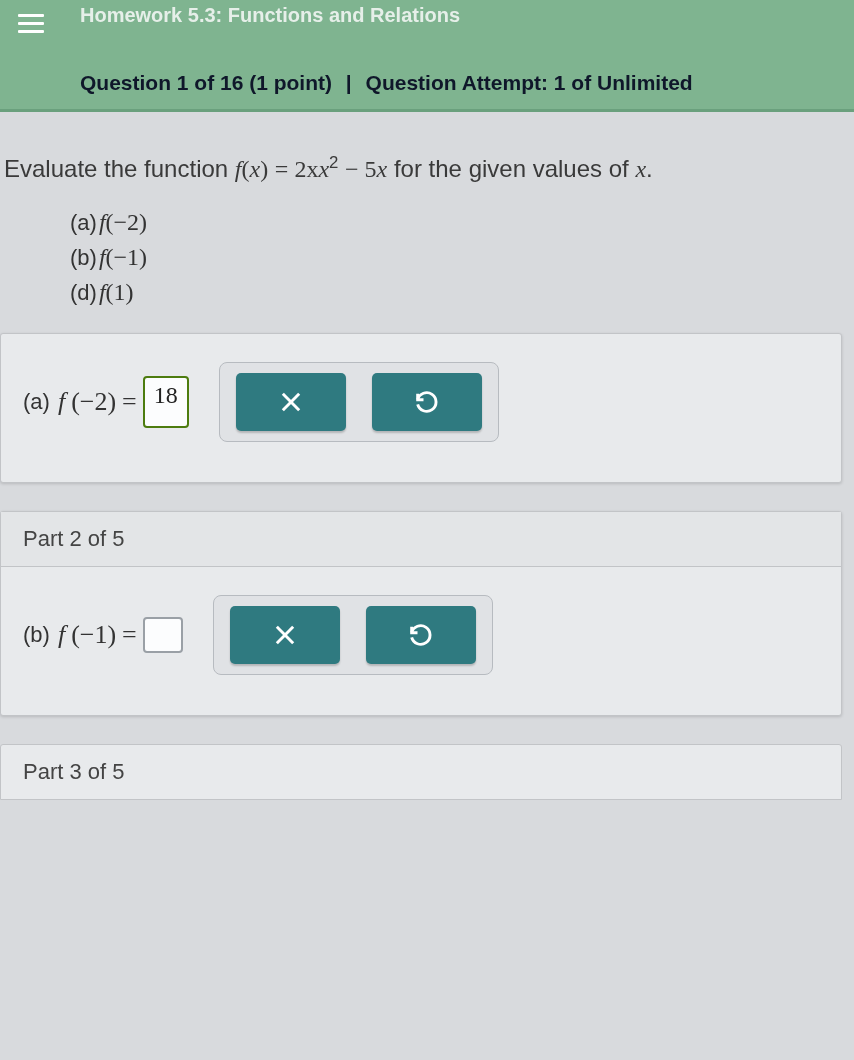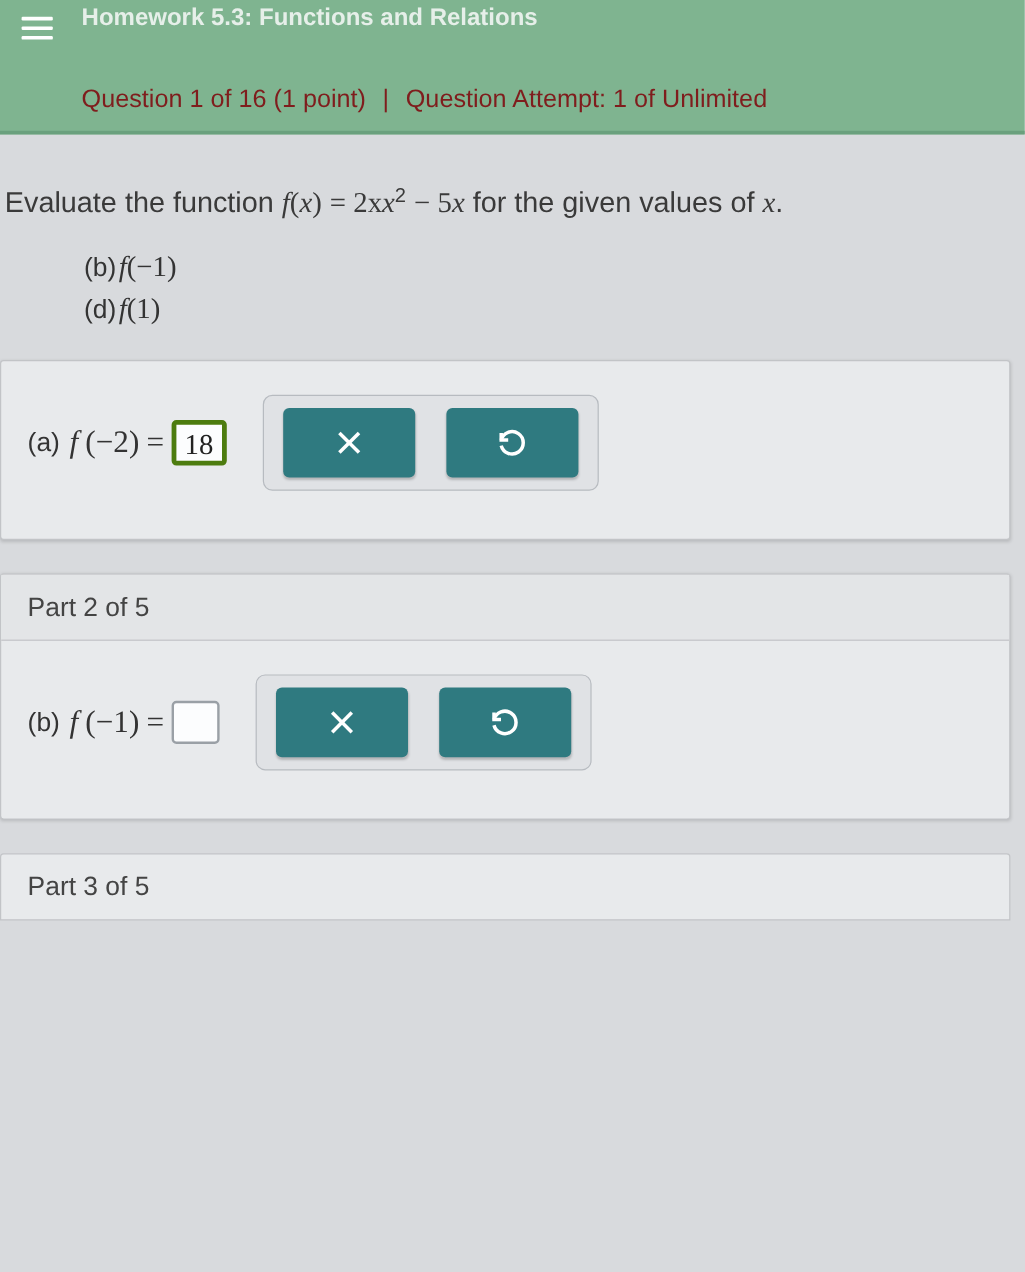--- a/index.html
+++ b/index.html
@@ -10,21 +10,21 @@
     height: 1060px;
     overflow: hidden;
     color: #333;
   }
   .header {
     background: #7fb490;
     color: #fff;
     padding: 4px 18px 14px 18px;
     display: flex;
     align-items: flex-start;
-    gap: 24px;
+    gap: 36px;
     border-bottom: 3px solid #6aa07d;
   }
   .hamburger {
     display: flex;
     flex-direction: column;
     gap: 5px;
     margin-top: 10px;
     cursor: pointer;
   }
   .hamburger span {
@@ -36,22 +36,22 @@
   }
   .header-text { flex: 1; }
   .hw-title {
     font-size: 20px;
     font-weight: 600;
     color: #e6efe9;
     margin-bottom: 6px;
   }
   .q-line {
     font-size: 21px;
-    font-weight: 400;
-    color: #7f1d1d;
+    font-weight: 700;
+    color: #0f172a;
     margin-top: 44px;
   }
   .q-line .sep { margin: 0 8px; }
   .content {
     padding: 28px 12px 0 0;
   }
   .prompt {
     font-size: 24px;
     color: #3a3a3a;
     margin: 10px 4px 18px 4px;
@@ -93,22 +93,22 @@
     font-size: 26px;
     font-family: 'Times New Roman', serif;
     display: flex;
     align-items: center;
     gap: 6px;
   }
   .expr .lbl { font-family: Arial, sans-serif; font-size:22px; margin-right:2px;}
   .answer-box {
     display: inline-block;
     min-width: 46px;
-    height: 38px;
-    border: 4px solid #4d7c0f;
+    height: 52px;
+    border: 2px solid #4d7c0f;
     border-radius: 4px;
     background: #fcfdfe;
     font-family: 'Times New Roman', serif;
     font-size: 24px;
     text-align: center;
     line-height: 34px;
     padding: 0 6px;
     color: #222;
   }
   .answer-box.empty {
@@ -175,20 +175,21 @@
     <span>Evaluate the function </span>
     <span class="math-i"><span class="math-i">f</span><span class="math-up">(</span><span class="math-i">x</span><span class="math-up">)</span></span>
     <span class="math-up"> = </span>
     <span class="math-up">2x</span><span class="math-i">x</span><sup>2</sup>
     <span class="math-up"> − 5</span><span class="math-i">x</span>
     <span> for the given values of </span>
     <span class="math-i">x</span><span>.</span>
   </div>
 
   <div class="sub-list">
+    <div class="row"><span class="lbl">(a)</span><span class="math-i">f</span><span class="math-up">(−2)</span></div>
     <div class="row"><span class="lbl">(b)</span><span class="math-i">f</span><span class="math-up">(−1)</span></div>
     <div class="row"><span class="lbl">(d)</span><span class="math-i">f</span><span class="math-up">(1)</span></div>
   </div>
 
   <div class="part-card">
     <div class="part-body">
       <div class="expr">
         <span class="lbl">(a)</span>
         <span class="math-i">f</span>
           <span class="math-up">(−2)</span>

